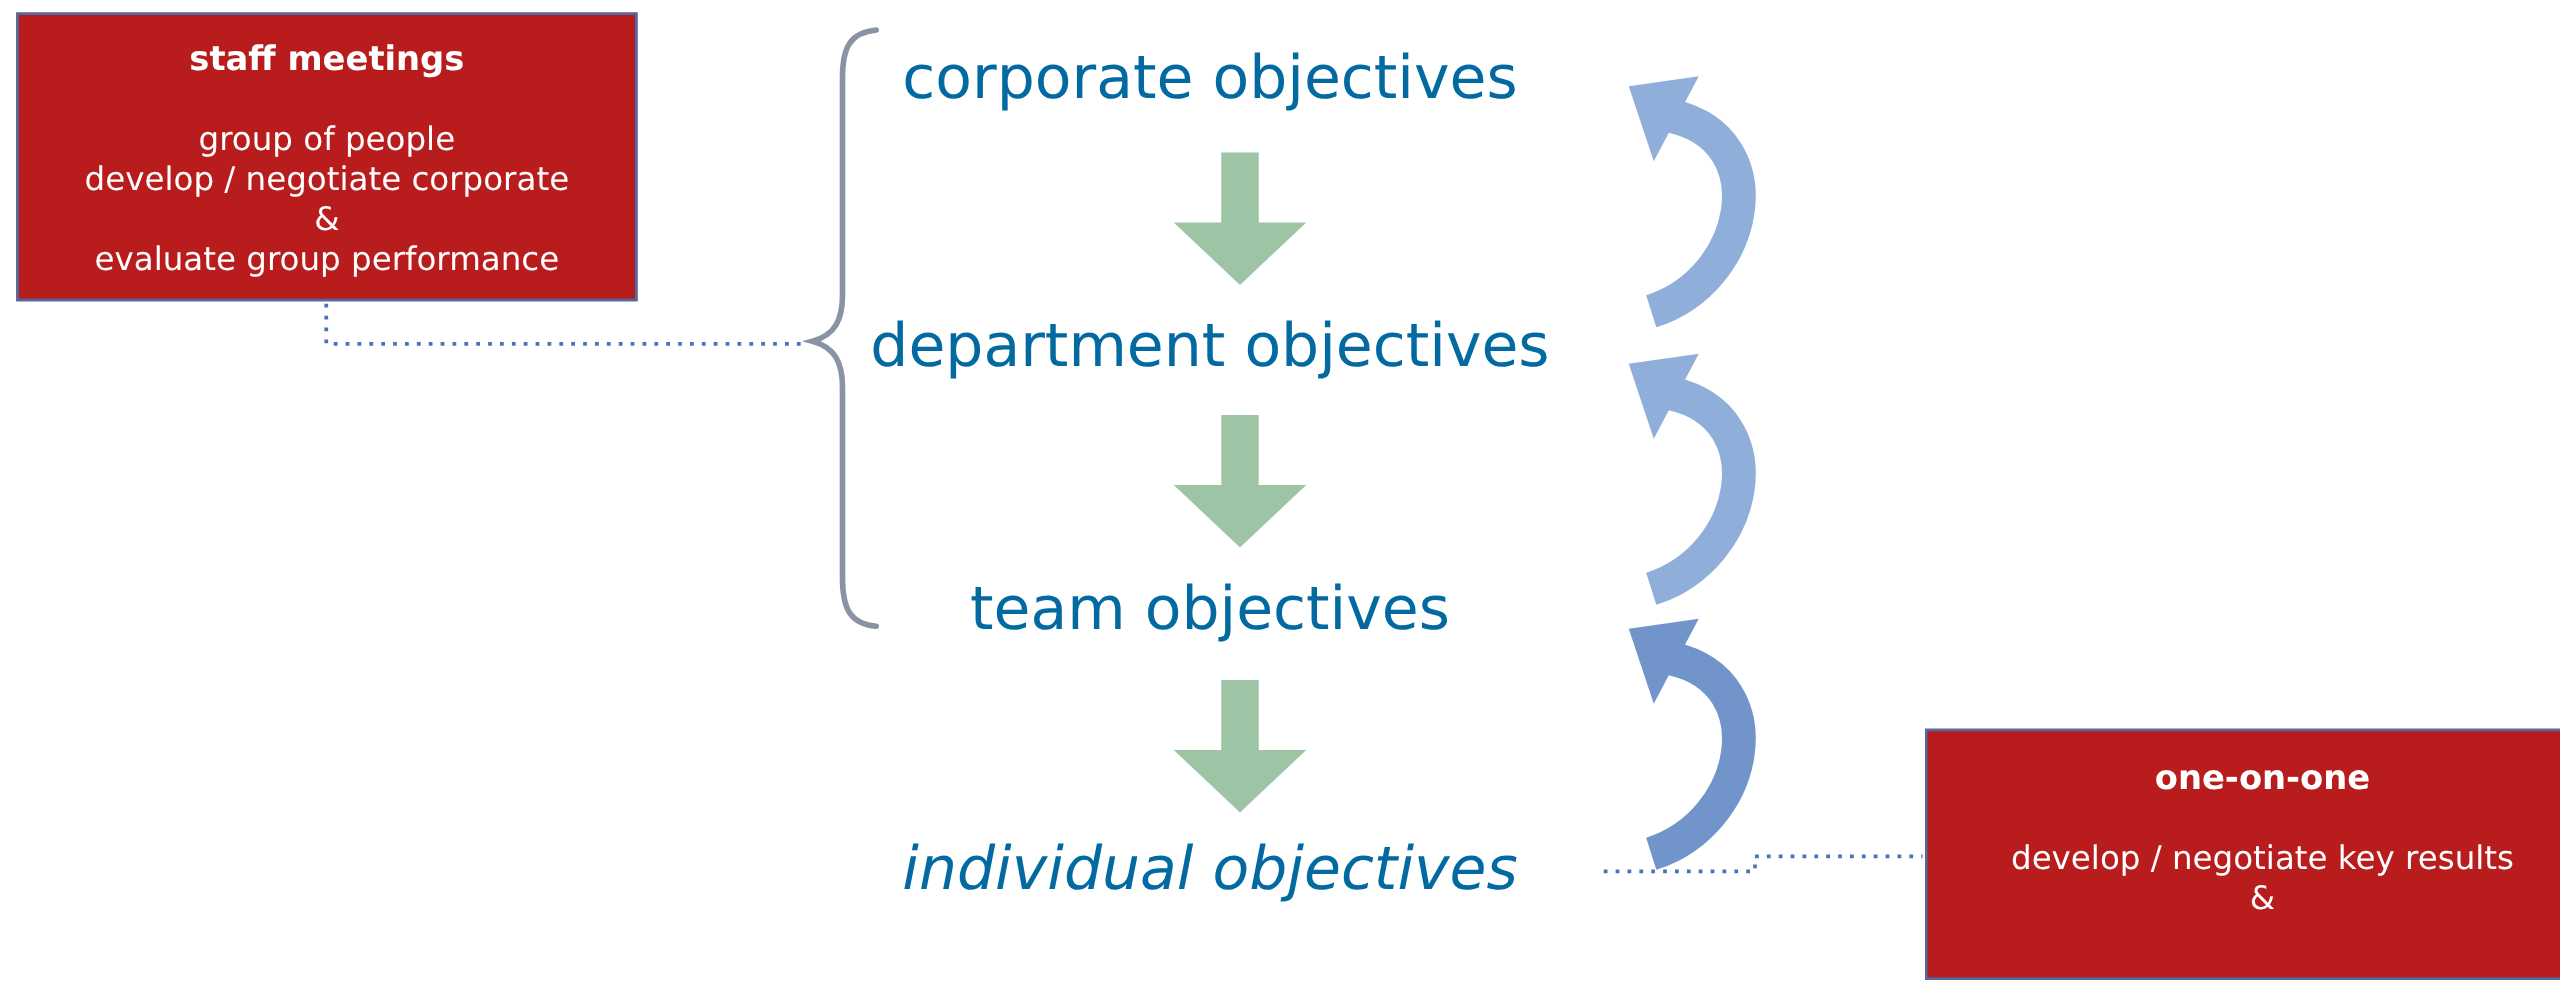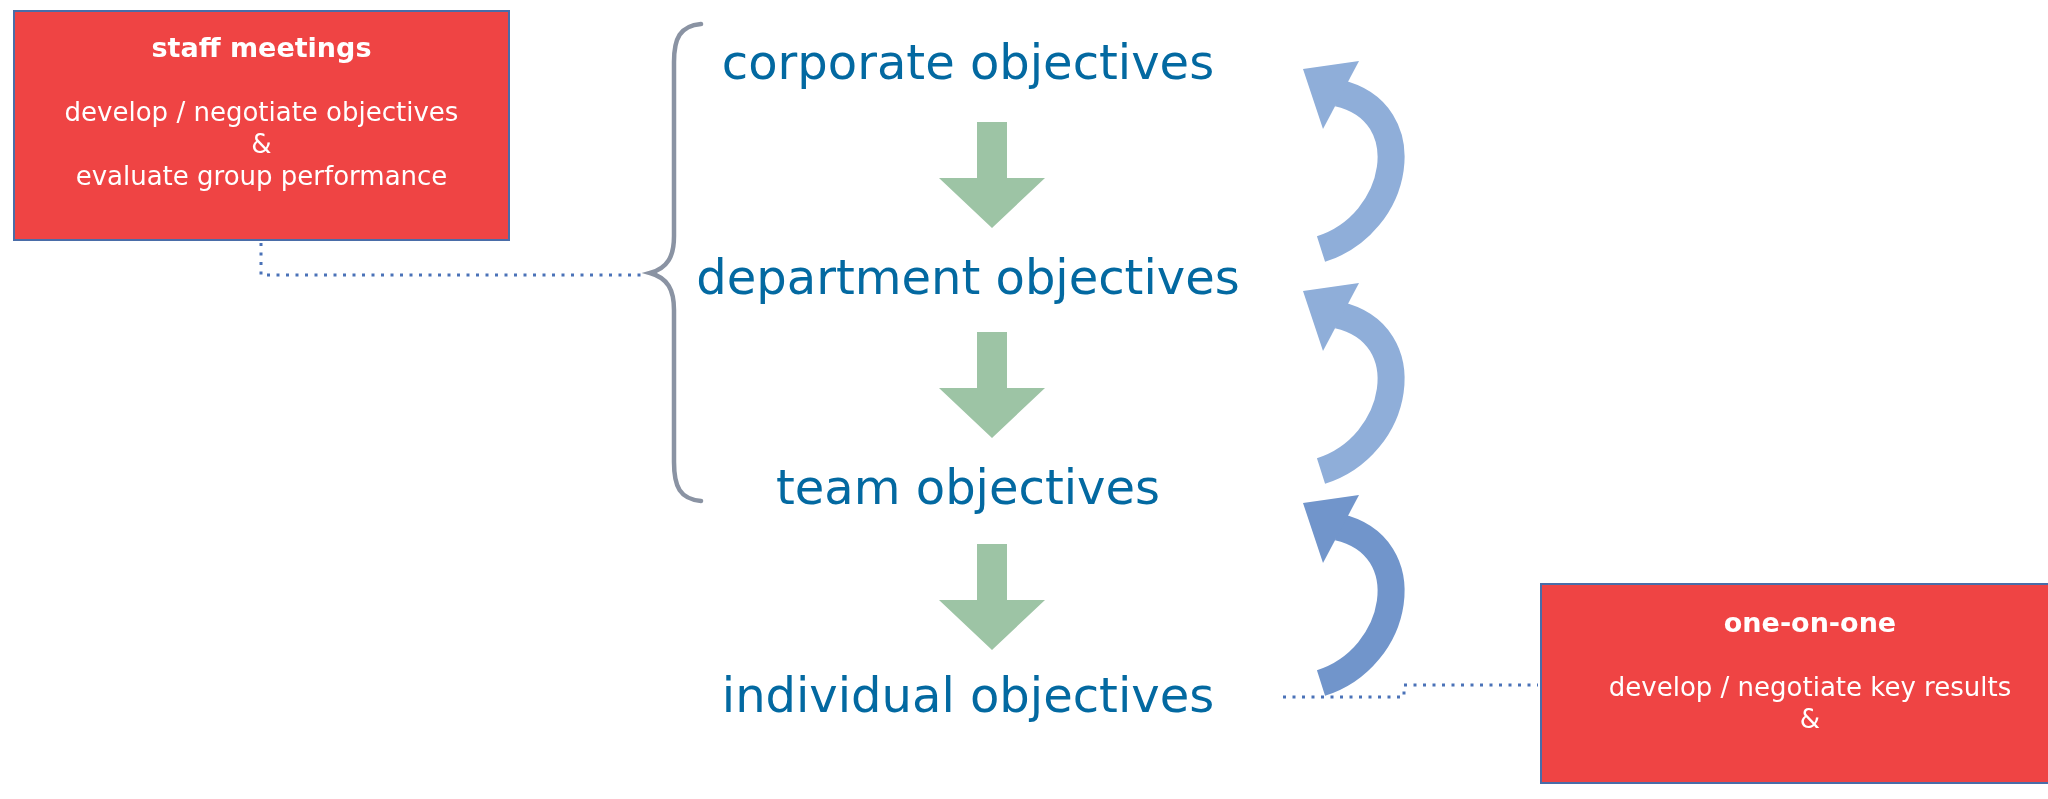--- a/index.html
+++ b/index.html
@@ -16,21 +16,21 @@
     font-family: "DejaVu Sans", "Liberation Sans", sans-serif;
   }
   .gfx {
     position: absolute;
     left: 0;
     top: 0;
   }
   .box {
     position: absolute;
     box-sizing: border-box;
-    background: #ef4444;
+    background: #b91c1c;
     border: 2px solid #4A6DA8;
     color: #ffffff;
     text-align: center;
     font-size: 26px;
     line-height: 32px;
   }
   .box-title {
     font-weight: bold;
     font-size: 27px;
     line-height: 32px;
@@ -57,21 +57,21 @@
     text-align: center;
     font-size: 48px;
     line-height: 58px;
     color: #0369a1;
     letter-spacing: 0px;
     white-space: nowrap;
   }
   .lv0 { top: 33px; }
   .lv1 { top: 248px; }
   .lv2 { top: 458px; }
-  .lv3 { top: 666px; }
+  .lv3 { top: 666px; font-style: italic; }
 </style>
 </head>
 <body>
 
 <div class="canvas">
 
   <svg class="gfx" width="2048" height="799" viewBox="0 0 2048 799">
 
     <path d="M 701 24 C 680 26 674 38 674 62 L 674 236 C 674 256 668 268 650 273 C 668 278 674 290 674 310 L 674 462 C 674 487 680 499 701 501" fill="none" stroke-width="4.5" stroke-linecap="round" stroke="#8A93A3"></path>
 
@@ -99,21 +99,22 @@
     </g>
   </svg>
 
   <div class="level-label lv0">corporate objectives</div>
   <div class="level-label lv2">team objectives</div>
   <div class="level-label lv1">department objectives</div>
   <div class="level-label lv3">individual objectives</div>
 
   <div class="box box-staff">
     <div class="box-title">staff meetings</div>
-    <div class="box-line">develop / negotiate objectives</div>
+    <div class="box-line">group of people</div>
+    <div class="box-line">develop / negotiate corporate</div>
     <div class="box-line">&amp;</div>
     <div class="box-line">evaluate group performance</div>
   </div>
 
   <div class="box box-one-on-one">
     <div class="box-title">one-on-one</div>
     <div class="box-line">develop / negotiate key results</div>
     <div class="box-line">&amp;</div>
   </div>
 

